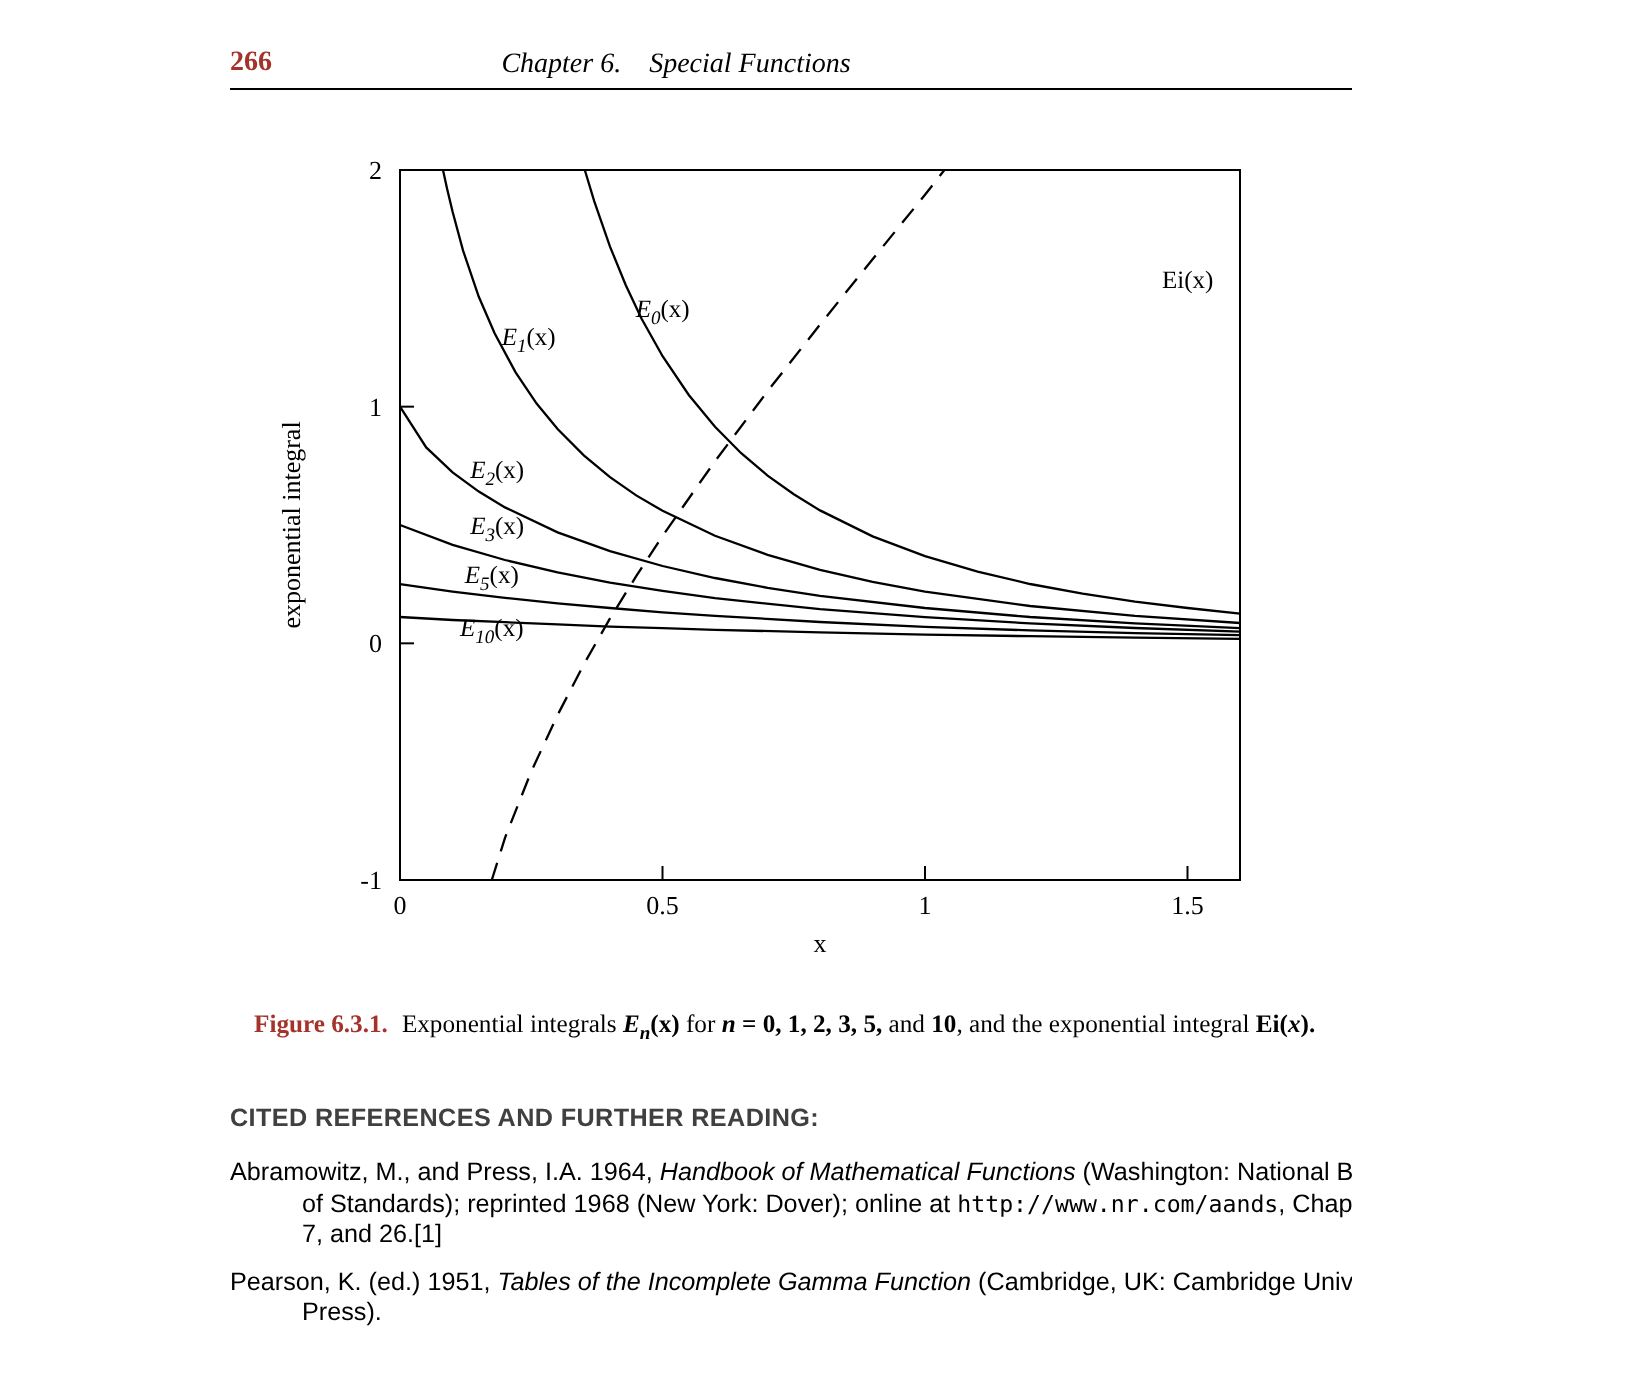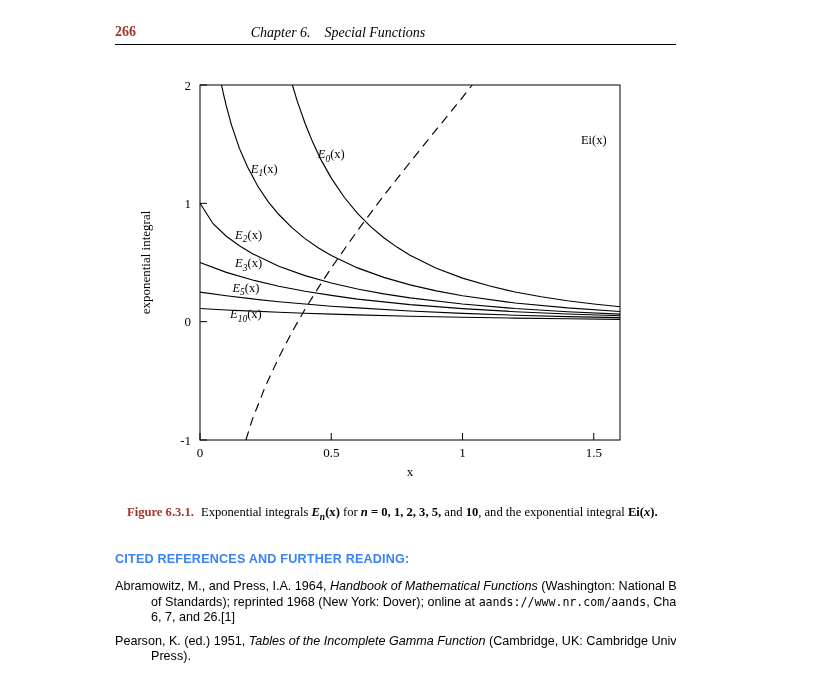--- a/index.html
+++ b/index.html
@@ -21,21 +21,21 @@
   .curve-label{font-size:12.5px;}
 
   
   .caption{position:absolute;left:115px;top:492px;width:598px;font-size:12.6px;line-height:16px;margin:12px;}
   .figlabel{color:#a4342b;font-weight:bold;margin-right:7px;}
   .b{font-weight:bold;}
   .bi{font-weight:bold;font-style:italic;}
   sub.bsub{font-weight:bold;font-style:italic;font-size:9.5px;}
 
   
-  .refhead{position:absolute;left:115px;top:552px;margin:0;font-family:"Liberation Sans",sans-serif;font-size:12.6px;font-weight:bold;color:#3b82f6;letter-spacing:0.2px;}
+  .refhead{position:absolute;left:115px;top:552px;margin:0;font-family:"Liberation Sans",sans-serif;font-size:12.6px;font-weight:bold;color:#404040;letter-spacing:0.2px;}
   .refs{position:absolute;left:115px;top:579px;width:600px;font-family:"Liberation Sans",sans-serif;font-size:12.6px;line-height:15.5px;}
   .ref{margin:0 0 8px 0;padding-left:36px;text-indent:-36px;}
   .ref i{font-style:italic;text-align:right;}
   .ref code{font-family:"DejaVu Sans Mono",monospace;font-size:11.6px;}
 </style>
 </head>
 <body>
 
 <div class="page">
 
@@ -82,20 +82,20 @@
   </div>
 
   <p class="caption">
     <span class="figlabel">Figure 6.3.1.</span><span>Exponential integrals </span><span class="bi">E</span><sub class="bsub">n</sub><span class="b">(x)</span><span> for </span><span class="bi">n</span><span class="b"> = 0, 1, 2, 3, 5,</span><span> and </span><span class="b">10</span><span>, and the exponential integral </span><span class="b">Ei(</span><span class="bi">x</span><span class="b">).</span>
   </p>
 
   <h3 class="refhead">CITED REFERENCES AND FURTHER READING:</h3>
 
   <div class="refs">
     <p class="ref">
-      <span>Abramowitz, M., and Press, I.A. 1964, </span><i>Handbook of Mathematical Functions</i><span> (Washington: National Bureau of Standards); reprinted 1968 (New York: Dover); online at </span><code>aands://www.nr.com/aands</code><span>, Chapters 6, 7, and 26.[1]</span>
+      <span>Abramowitz, M., and Press, I.A. 1964, </span><i>Handbook of Mathematical Functions</i><span> (Washington: National Bureau of Standards); reprinted 1968 (New York: Dover); online at </span><code>http://www.nr.com/aands</code><span>, Chapters 6, 7, and 26.[1]</span>
     </p>
     <p class="ref">
       <span>Pearson, K. (ed.) 1951, </span><i>Tables of the Incomplete Gamma Function</i><span> (Cambridge, UK: Cambridge University Press).</span>
     </p>
   </div>
 
 </div>
 
 </body></html>

